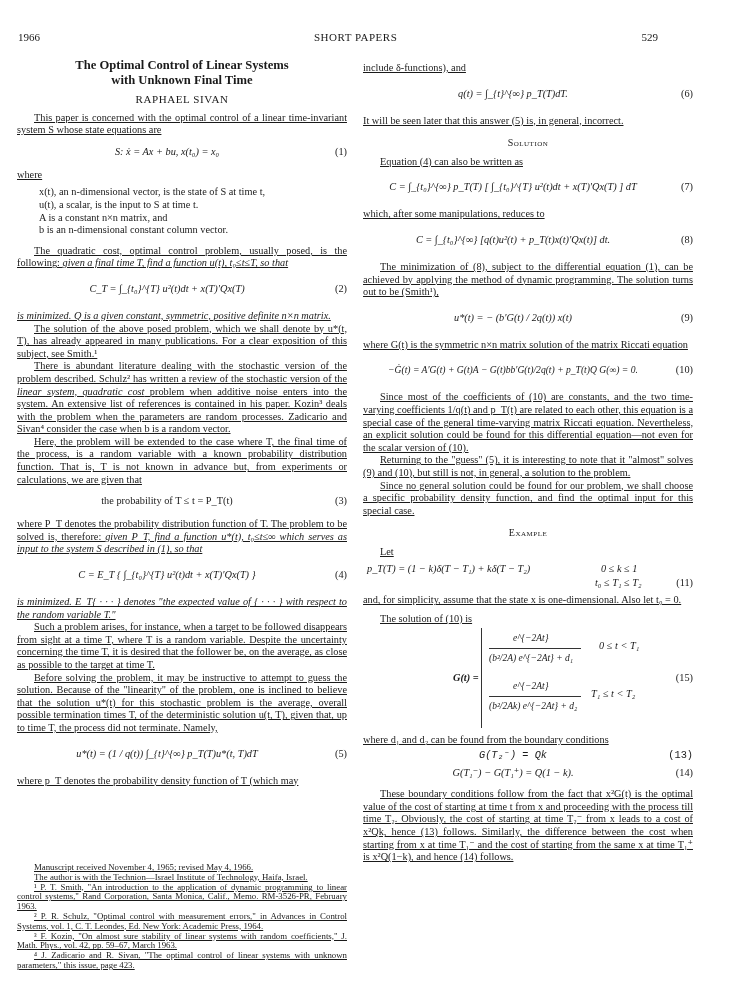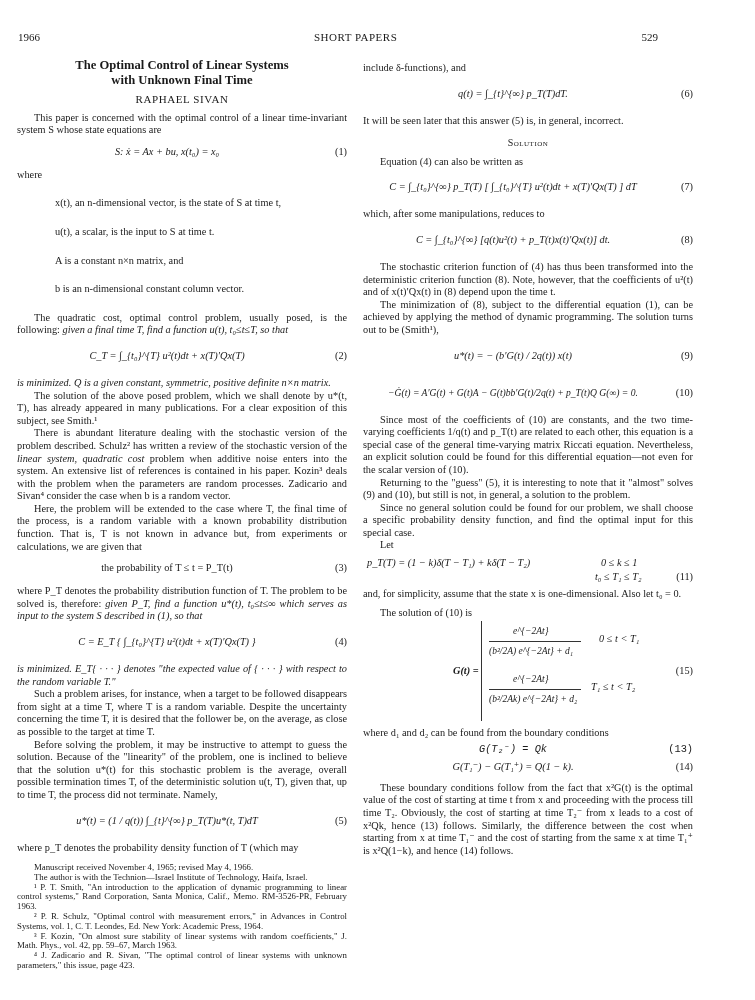--- a/index.html
+++ b/index.html
@@ -13,33 +13,33 @@
   .running-head .center { position: absolute; left: 296px; letter-spacing: 0.5px; }
   .running-head .right { position: absolute; right: 0; }
 
   .col { position: absolute; top: 58px; }
   .col-left { left: 17px; width: 330px; }
   .col-right { left: 363px; width: 330px; top: 62px; }
 
   .title { text-align: center; font-weight: bold; font-size: 12.6px; line-height: 15px; margin: 0 0 5px 0; }
   .author { text-align: center; font-size: 11px; letter-spacing: 0.6px; margin: 0 0 6px 0; }
 
-  p { margin: 0; text-align: justify; }
+  p { margin: 0; text-align: justify; text-decoration: underline; }
   .indent { text-indent: 17px; }
   .it { font-style: italic; }
   .sc { font-variant: small-caps; letter-spacing: 0.5px; }
 
   .eq { position: relative; height: 26px; margin: 3px 0; }
   .eq .body { position: absolute; left: 0; right: 30px; text-align: center; top: 6px; font-style: italic; white-space: nowrap; }
   .eq .num { position: absolute; right: 0; top: 6px; }
   .eq.tall { height: 34px; }
   .eq.tall .body, .eq.tall .num { top: 10px; }
 
   .deflist { padding-left: 22px; margin: 5px 0 8px 0; }
-  .deflist div { margin: 16px; }
+  .deflist div { margin: 0; }
 
   .section-head { text-align: center; margin: 10px 0 6px 0; font-size: 10px; }
 
   .footnotes { position: absolute; top: 863px; left: 17px; width: 330px; font-size: 8.8px; line-height: 9.8px; }
   .footnotes p { text-align: justify; }
 
   .brace-block { position: relative; height: 104px; margin: 2px 0; }
   .brace-block .lhs { position: absolute; left: 90px; top: 44px; font-style: italic; font-weight: bold; }
   .brace-block .brace { position: absolute; left: 118px; top: 0px; width: 6px; height: 100px; border-left: 1px solid #333; }
   .brace-block .case { position: absolute; left: 126px; font-style: italic; font-size: 9.5px; }
@@ -123,33 +123,34 @@
   <p class="indent">Equation (4) can also be written as</p>
   <div class="eq tall">
     <span class="body">C = ∫_{t₀}^{∞} p_T(T) [ ∫_{t₀}^{T} u²(t)dt + x(T)′Qx(T) ] dT</span>
     <span class="num">(7)</span>
   </div>
   <p>which, after some manipulations, reduces to</p>
   <div class="eq tall">
     <span class="body">C = ∫_{t₀}^{∞} [q(t)u²(t) + p_T(t)x(t)′Qx(t)] dt.</span>
     <span class="num">(8)</span>
   </div>
-  <p class="indent">The stochastic criterion function of (4) has thus been transformed into the deterministic criterion function (8). Note, however, that the coefficients of u²(t) and of x(t)′Qx(t) in (8) depend upon the time t.</p>
   <p class="indent">The minimization of (8), subject to the differential equation (1), can be achieved by applying the method of dynamic programming. The solution turns out to be (Smith¹),</p>
   <div class="eq tall">
     <span class="body">u*(t) = − (b′G(t) / 2q(t)) x(t)</span>
     <span class="num">(9)</span>
   </div>
+  <p>where G(t) is the symmetric n×n matrix solution of the matrix Riccati equation</p>
   <div class="eq tall">
     <span class="body" style="font-size:9.6px">−Ġ(t) = A′G(t) + G(t)A − G(t)bb′G(t)/2q(t) + p_T(t)Q    G(∞) = 0.</span>
     <span class="num">(10)</span>
   </div>
   <p class="indent">Since most of the coefficients of (10) are constants, and the two time-varying coefficients 1/q(t) and p_T(t) are related to each other, this equation is a special case of the general time-varying matrix Riccati equation. Nevertheless, an explicit solution could be found for this differential equation—not even for the scalar version of (10).</p>
   <p class="indent">Returning to the "guess" (5), it is interesting to note that it "almost" solves (9) and (10), but still is not, in general, a solution to the problem.</p>
   <p class="indent">Since no general solution could be found for our problem, we shall choose a specific probability density function, and find the optimal input for this special case.</p>
+  <div class="section-head sc">Example</div>
   <p class="indent">Let</p>
   <div style="position:relative;height:30px;margin:3px 0;">
     <span style="position:absolute;left:4px;top:2px;font-style:italic;">p_T(T) = (1 − k)δ(T − T₁) + kδ(T − T₂)</span>
     <span style="position:absolute;left:238px;top:2px;font-style:italic;">0 ≤ k ≤ 1</span>
     <span style="position:absolute;left:232px;top:16px;font-style:italic;">t₀ ≤ T₁ ≤ T₂</span>
     <span style="position:absolute;right:0;top:16px;">(11)</span>
   </div>
   <p>and, for simplicity, assume that the state x is one-dimensional. Also let t₀ = 0.</p>
   <p class="indent" style="margin-top:6px;">The solution of (10) is</p>
   <div class="brace-block">

